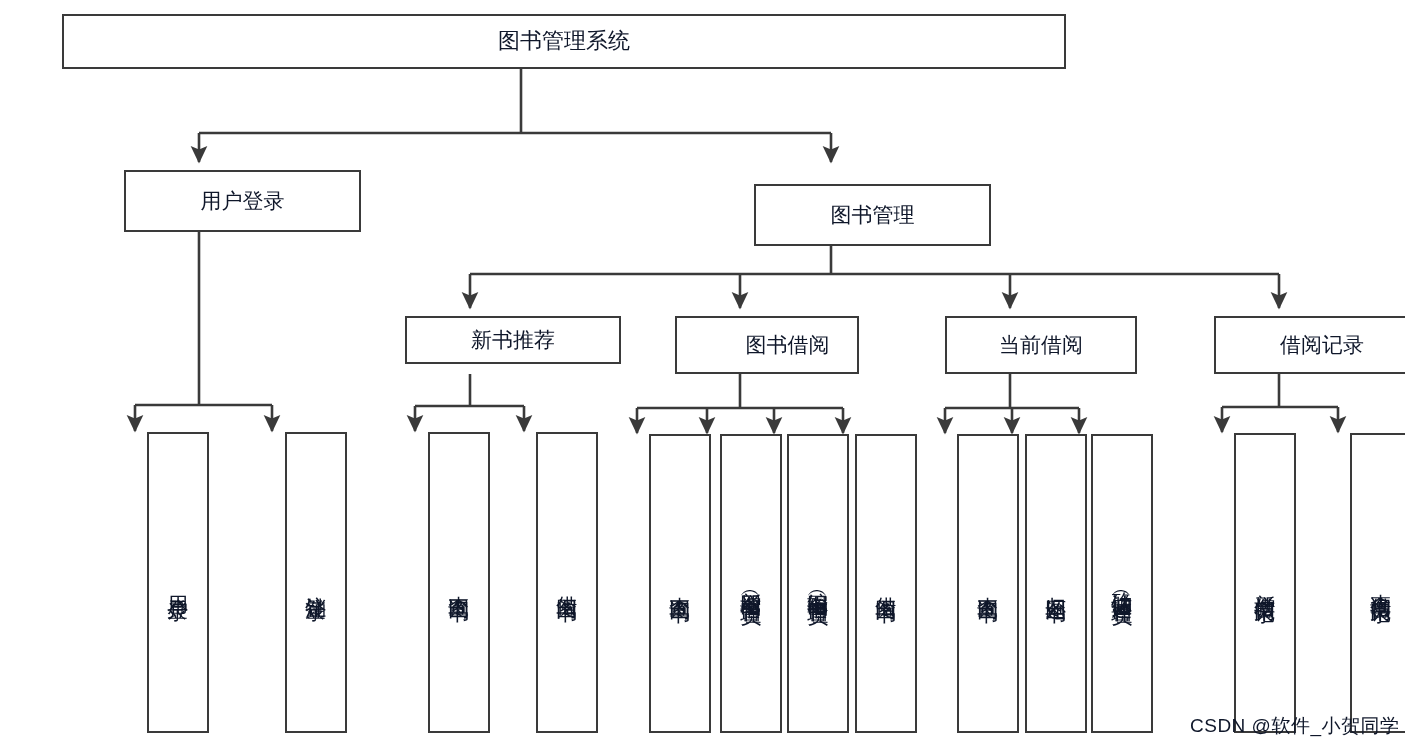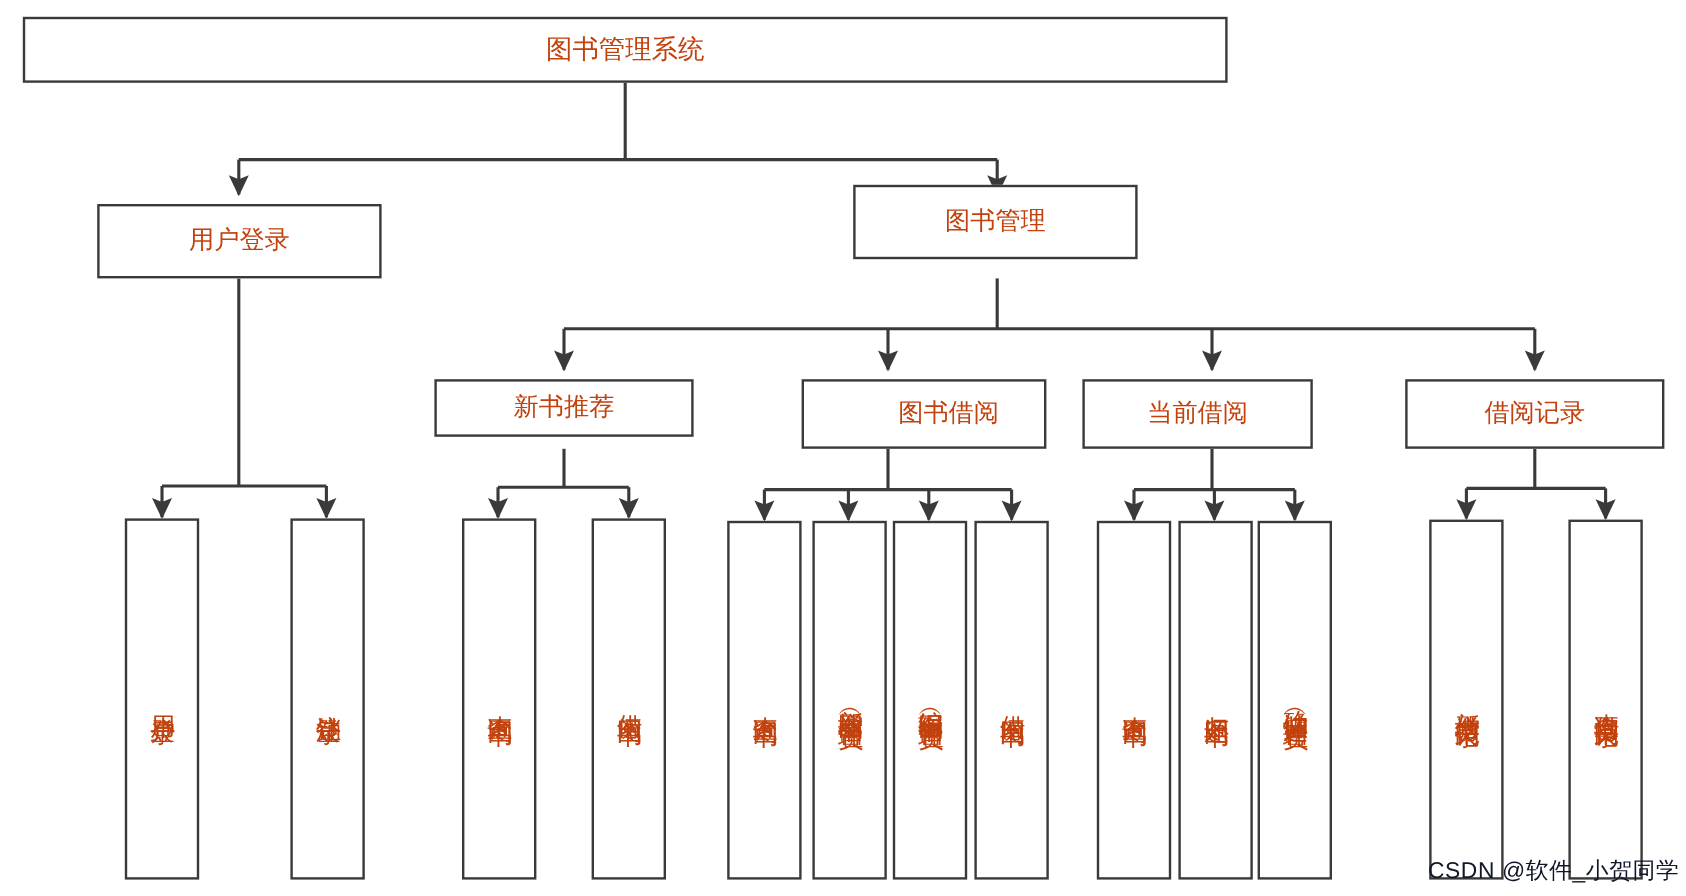--- a/index.html
+++ b/index.html
@@ -26,23 +26,24 @@
     pointer-events: none;
   }
   .node {
     position: absolute;
     box-sizing: border-box;
     border: 2px solid #3a3a3a;
     background: #ffffff;
     display: flex;
     align-items: center;
     justify-content: center;
-    color: #c2410c;
+    color: #0f172a;
     line-height: 1.12;
     text-align: center;
+    margin-left: 43px;
   }
   .node.root {
     font-size: 22px;
   }
   .node.branch {
     font-size: 21px;
   }
   .node.leaf {
     font-size: 21px;
     writing-mode: vertical-rl;
@@ -119,28 +120,28 @@
     </g>
   </svg>
 
   <div class="node root" style="left:19px; top:14px; width:1004px; height:55px;">
     <span>图书管理系统</span>
   </div>
 
   <div class="node branch" style="left:81px; top:170px; width:237px; height:62px;">
     <span>用户登录</span>
   </div>
-  <div class="node branch" style="left:711px; top:154px; width:237px; height:62px;">
+  <div class="node branch" style="left:711px; top:184px; width:237px; height:62px;">
     <span>图书管理</span>
   </div>
 
   <div class="node branch" style="left:362px; top:316px; width:216px; height:48px;">
     <span>新书推荐</span>
   </div>
-  <div class="node branch" style="left:668px; top:316px; width:204px; height:58px;padding-left:41px;">
+  <div class="node branch" style="left:632px; top:316px; width:184px; height:58px;padding-left:41px;">
     <span>图书借阅</span>
   </div>
   <div class="node branch" style="left:902px; top:316px; width:192px; height:58px;">
     <span>当前借阅</span>
   </div>
   <div class="node branch" style="left:1171px; top:316px; width:216px; height:58px;">
     <span>借阅记录</span>
   </div>
 
   <div class="node leaf" style="left:104px; top:432px; width:62px; height:301px;">

